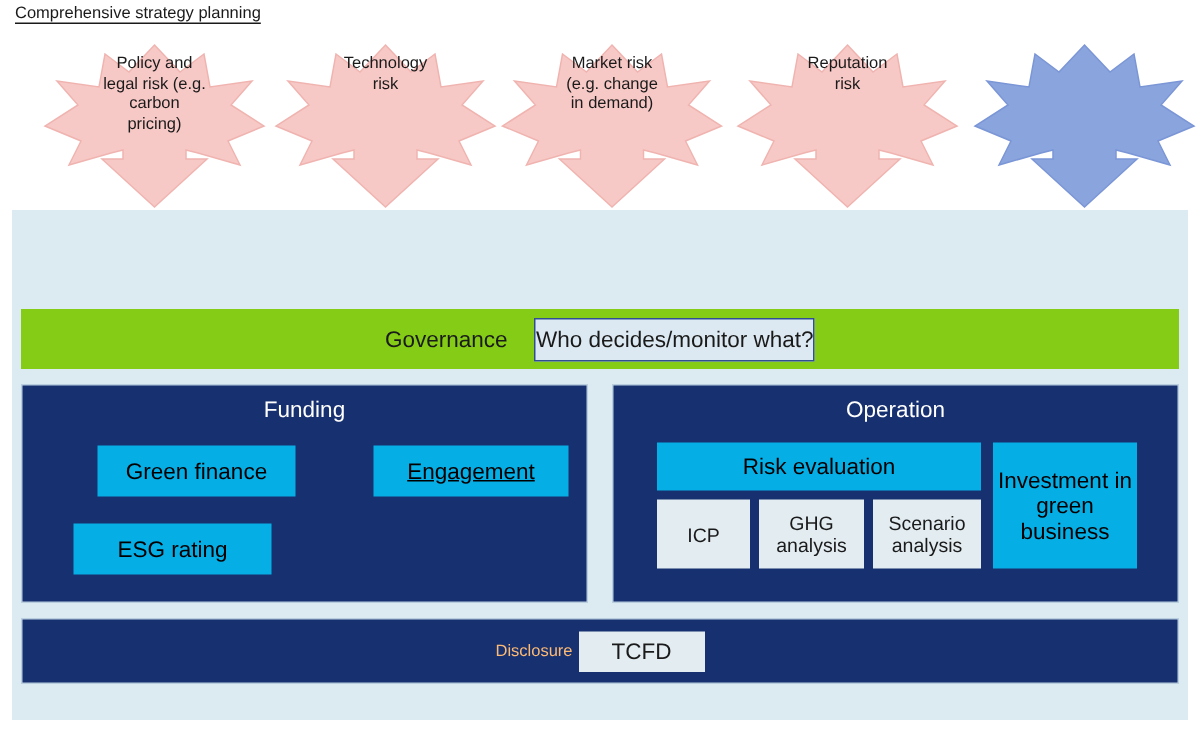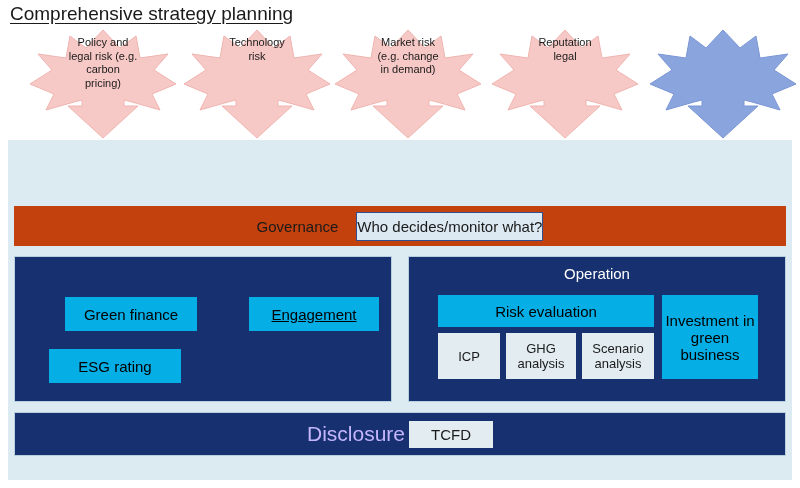--- a/index.html
+++ b/index.html
@@ -8,21 +8,21 @@
     background:#ffffff;
     font-family:"Liberation Sans", sans-serif;
     overflow:hidden;
     position:relative;
   }
   #root{position:relative;width:800px;height:488px;}
 
   
   .page-title{
     position:absolute;left:10px;top:3px;
-    font-size:19px;color:#1a1a1a;
+    font-size:11px;color:#1a1a1a;
     text-decoration:underline;
     text-underline-offset:3px;
     white-space:nowrap;
   }
 
   
   .risks{
     position:absolute;left:0;top:28px;
     width:800px;height:112px;
   }
@@ -66,21 +66,21 @@
     left:6px;top:9px;width:772px;height:50px;
     display:flex;align-items:center;justify-content:center;
   }
   .strategy-bar .txt{
     color:#ffffff;font-size:22px;letter-spacing:.2px;
   }
 
   
   .gov-bar{
     position:absolute;left:6px;top:66px;width:772px;height:40px;
-    background:#c2410c;
+    background:#84cc16;
     display:flex;align-items:center;justify-content:center;
     box-sizing:border-box;
   }
   .gov-label{font-size:15px;color:#1a1a1a;}
   .gov-box{
     margin-left:18px;
     background:#dce9f2;
     border:1px solid #2f4f92;
     padding:5px 0;
     font-size:15px;color:#1a1a1a;
@@ -132,21 +132,21 @@
   .o-icp{left:29px;top:76px;width:62px;height:46px;}
   .o-ghg{left:97px;top:76px;width:70px;height:46px;}
   .o-scen{left:173px;top:76px;width:72px;height:46px;}
   .o-invest{left:253px;top:38px;width:96px;height:84px;font-size:15px;}
 
   
   .disc-bar{
     left:6px;top:272px;width:772px;height:44px;
     display:flex;align-items:center;justify-content:center;
   }
-  .disc-label{color:#c4b5fd;font-size:21px;}
+  .disc-label{color:#fdba74;font-size:11px;}
   .disc-box{
     margin-left:4px;
     background:#e2ecf1;
     color:#1a1a1a;
     font-size:15px;
     padding:5px 22px;
     box-sizing:border-box;
   }
 </style>
 </head>
@@ -179,38 +179,39 @@
         </svg>
         <div class="label" style="white-space: pre-line;">Market risk
 (e.g. change
 in demand)</div>
       </div>
       <div class="risk" style="left: 490px;">
         <svg class="shape" viewBox="0 0 150 112" preserveAspectRatio="none">
           <polygon points="75,2 92,20 108,8 112,30 140,26 126,42 148,56 124,66 132,82 104,74 96,72 96,78 110,78 75,110 40,78 54,78 54,72 46,74 18,82 26,66 2,56 24,42 10,26 38,30 42,8 58,20" fill="#f7c9c6" stroke="#f0b4b0" stroke-width="1"></polygon>
         </svg>
         <div class="label" style="white-space: pre-line;">Reputation
-legal</div>
+risk</div>
       </div>
       <div class="risk" style="left: 648px;">
         <svg class="shape" viewBox="0 0 150 112" preserveAspectRatio="none">
           <polygon points="75,2 92,20 108,8 112,30 140,26 126,42 148,56 124,66 132,82 104,74 96,72 96,78 110,78 75,110 40,78 54,78 54,72 46,74 18,82 26,66 2,56 24,42 10,26 38,30 42,8 58,20" fill="#8aa4dd" stroke="#7b96d6" stroke-width="1"></polygon>
         </svg>
       </div>
     </div>
 
   <div class="board">
 
 
     <div class="gov-bar">
       <span class="gov-label">Governance</span>
       <span class="gov-box">Who decides/monitor what?</span>
     </div>
 
     <div class="panel panel-funding">
+      <div class="panel-title">Funding</div>
       <div class="cyan f-green">Green finance</div>
       <div class="cyan f-engage">Engagement</div>
       <div class="cyan f-esg">ESG rating</div>
     </div>
 
     <div class="panel panel-operation">
       <div class="panel-title">Operation</div>
       <div class="cyan o-risk">Risk evaluation</div>
       <div class="grey o-icp">ICP</div>
       <div class="grey o-ghg" style="white-space: pre-line;">GHG

